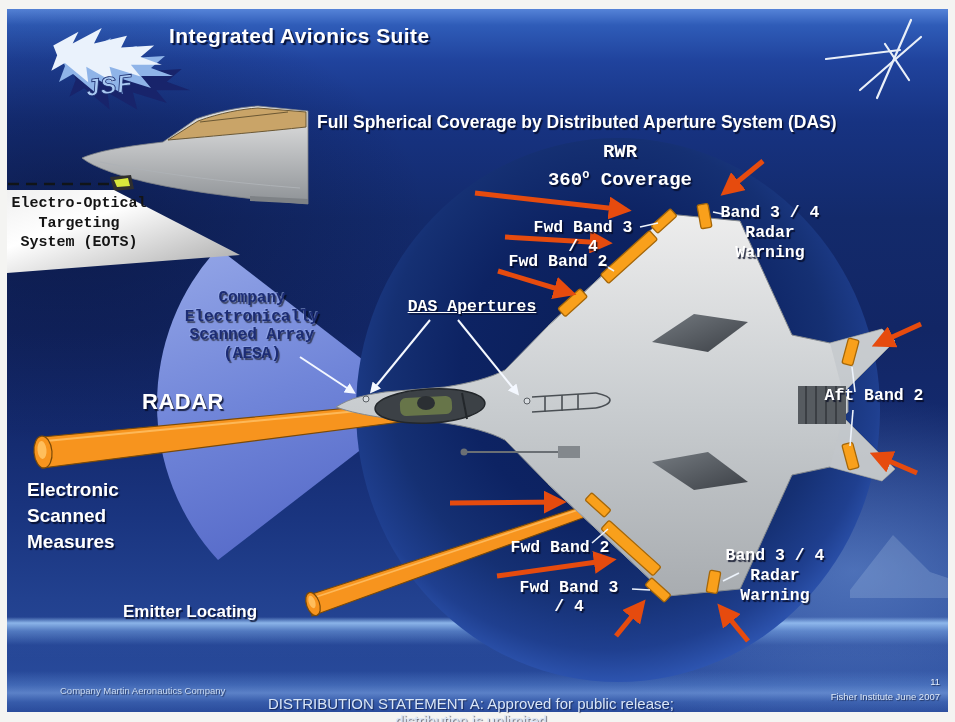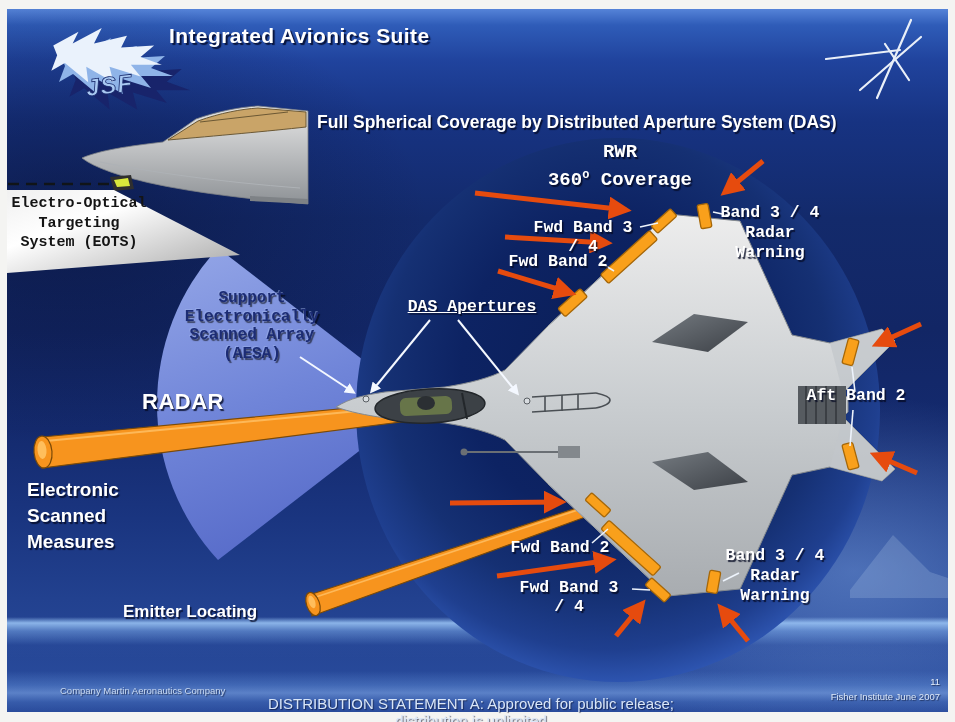--- a/index.html
+++ b/index.html
@@ -27,21 +27,21 @@
   .title{left:169px;top:24px;font-size:21px;letter-spacing:.4px;
          text-shadow:2px 2px 1px rgba(6,14,50,.9);}
   .subtitle{left:317px;top:112px;font-size:17.5px;}
   .rwr{left:505px;top:141px;width:230px;font-size:19px;line-height:23px;}
   .rwr sup{font-size:12px;}
   .band{font-size:16.5px;}
   .b34t{left:524px;top:218px;width:118px;}
   .b2t{left:504px;top:252px;width:108px;}
   .dasap{left:403px;top:297px;width:138px;text-decoration:underline;}
   .rwt{left:714px;top:203px;width:112px;line-height:20px;}
-  .aftb2{left:806px;top:386px;width:100px;}
+  .aftb2{left:824px;top:386px;width:100px;}
   .b2b{left:506px;top:538px;width:108px;}
   .b34b{left:510px;top:578px;width:118px;}
   .rwb{left:718px;top:546px;width:114px;line-height:20px;}
   .aesa{left:163px;top:289px;width:178px;font-size:16px;line-height:18.5px;
         color:#1C2C74;text-shadow:-1px -1px 0 rgba(165,185,235,.45),1.5px 1.5px 1px rgba(0,0,0,.55);}
   .radar{left:142px;top:389px;font-size:22px;letter-spacing:.5px;}
   .esm{left:27px;top:477px;font-size:19px;line-height:26px;}
   .emit{left:123px;top:602px;font-size:17px;}
   .eotsl{left:8px;top:194px;width:142px;font-size:15px;line-height:19.5px;
          color:#141414;text-shadow:none;font-weight:bold;}
@@ -264,21 +264,21 @@
 <div class="lbl band ctr b2b">Fwd Band 2</div>
 <div class="lbl band ctr b34b">Fwd Band 3 / 4</div>
 
 <div class="lbl band ctr rwb">
   <span>Band 3 / 4</span><br>
   <span>Radar</span><br>
   <span>Warning</span>
 </div>
 
 <div class="lbl aesa ctr">
-  <span>Support</span><br>
+  <span>Company</span><br>
   <span>Electronically</span><br>
   <span>Scanned Array</span><br>
   <span>(AESA)</span>
 </div>
 
 <div class="lbl radar">RADAR</div>
 
 <div class="lbl esm">
   <span>Electronic</span><br>
   <span>Scanned</span><br>

